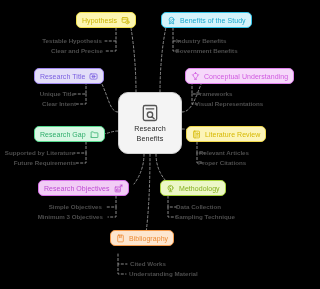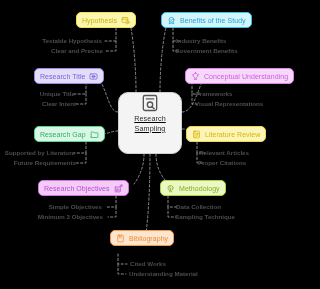--- a/index.html
+++ b/index.html
@@ -15,24 +15,23 @@
 
   
   .center{
     position:absolute;
     left:118px;top:92px;
     width:64px;height:62px;
     background:#f4f4f4;
     border:1px solid #cfcfcf;
     border-radius:10px;
     display:flex;flex-direction:column;
-    align-items:center;
+    align-items:center;justify-content:center;
     gap:1px;
     box-sizing:border-box;
-    text-decoration:underline;
   }
   .center .cicon{width:20px;height:20px;display:block;margin-bottom:1px;}
   .center .ctext{
     font-size:7.2px;line-height:8.6px;color:#2b2b2b;
     text-align:center;font-weight:400;letter-spacing:.1px;
   }
 
   
   .pill{
     position:absolute;
@@ -116,21 +115,21 @@
   </svg>
 
   <div class="center">
     <svg class="cicon" viewBox="0 0 24 24" fill="none" stroke="#555" stroke-width="1.6" stroke-linecap="round" stroke-linejoin="round">
       <rect x="4" y="3" width="16" height="18" rx="2"></rect>
       <line x1="7.5" y1="7" x2="16.5" y2="7"></line>
       <circle cx="12" cy="14" r="3.2"></circle>
       <line x1="14.4" y1="16.4" x2="17" y2="19"></line>
     </svg>
     <div class="ctext">Research</div>
-    <div class="ctext">Sampling</div>
+    <div class="ctext">Benefits</div>
   </div>
 
   <div class="pill icon-right" style="left:76px;top:12px;background:#fdf6b0;border-color:#f2e14c;">
     <span class="plabel" style="color:#c9b400;">Hypothesis</span>
     <svg class="picon" viewBox="0 0 24 24" fill="none" stroke="#c9b400" stroke-width="2" stroke-linecap="round" stroke-linejoin="round">
       <rect x="3" y="4" width="15" height="13" rx="2"></rect>
       <line x1="3" y1="8.5" x2="18" y2="8.5"></line>
       <circle cx="17" cy="16.5" r="4.5" fill="#fdf6b0"></circle>
       <line x1="17" y1="14.2" x2="17" y2="18.8"></line>
     </svg>

